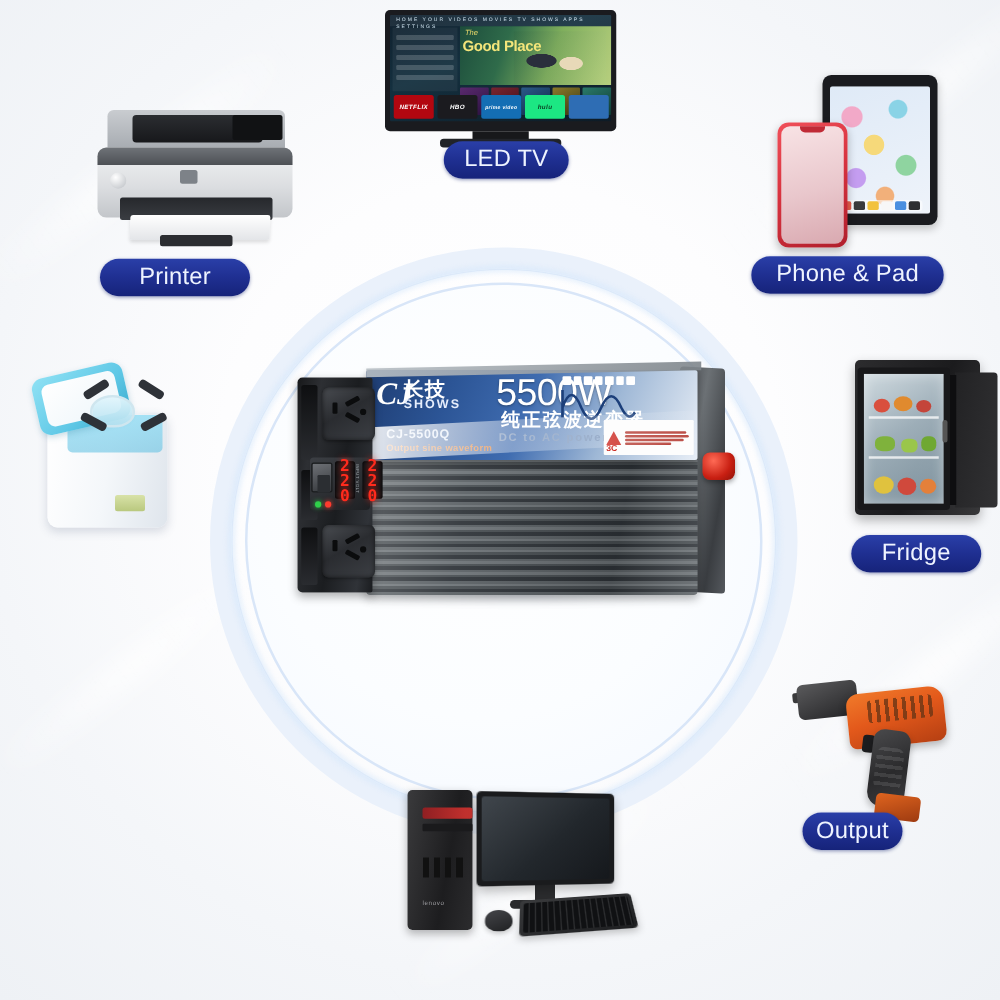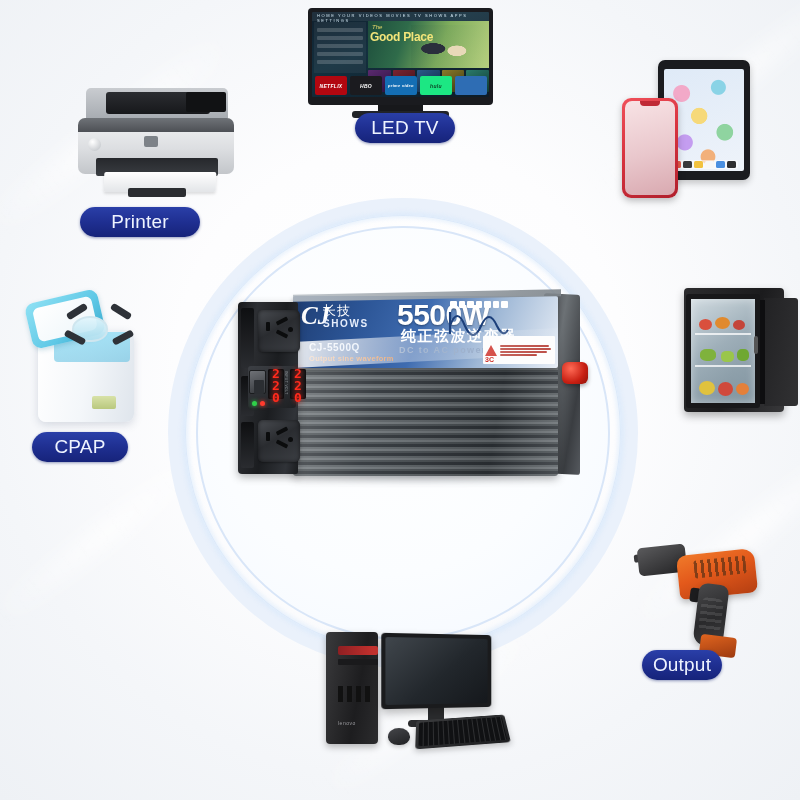--- a/index.html
+++ b/index.html
@@ -238,23 +238,23 @@
   
   .inv-panel{ position:absolute; left:55px; top:4px; width:265px; height:72px;
               background:linear-gradient(112deg,#1e3d73 0%,#2c5596 25%,#3f6cb0 48%,#9fb8d6 72%,#e8eef6 100%);
               border-radius:2px; overflow:hidden; z-index:2;
               box-shadow:0 2px 5px rgba(0,0,0,.25); }
   .inv-panel::after { content:""; position:absolute; left:0; bottom:0; width:100%; height:26px;
               background:linear-gradient(100deg,rgba(255,255,255,.9) 0%,rgba(255,255,255,.35) 45%,rgba(255,255,255,.05) 100%);
               transform:skewY(-3deg); transform-origin:left bottom; }
   .logo-c   { position:absolute; left:8px; top:9px; width:20px; height:22px; color:#fff; font-size:25px;
               font-family:"Liberation Serif",serif; font-weight:bold; font-style:italic; line-height:22px; }
-  .logo-cn  { position:absolute; left:30px; top:6px; font-size:13px; font-weight:normal; color:#fff; letter-spacing:1px; }
+  .logo-cn  { position:absolute; left:30px; top:6px; font-size:16px; font-weight:bold; color:#fff; letter-spacing:1px; }
   .logo-en  { position:absolute; left:30px; top:22px; font-size:10px; font-weight:bold; color:#e6eefc; letter-spacing:1.6px; }
-  .watt     { position:absolute; left:104px; top:2px; font-size:30px; font-weight:bold; color:#fff;
+  .watt     { position:absolute; left:104px; top:2px; font-size:30px; font-weight:normal; color:#fff;
               letter-spacing:-.5px; text-shadow:0 1px 2px rgba(0,0,0,.35); }
   .cn-title { position:absolute; left:108px; top:31px; font-size:15px; font-weight:bold; color:#fff; letter-spacing:1.5px; }
   .en-title { position:absolute; left:106px; top:49px; font-size:9px; font-weight:bold; color:#7f98bc; letter-spacing:1.4px; }
   .model    { position:absolute; left:16px; top:46px; font-size:10px; font-weight:bold; color:#dbe6f6; letter-spacing:.6px; }
   .outwave  { position:absolute; left:16px; top:58px; font-size:7.5px; font-weight:bold; color:#e07a2a; letter-spacing:.3px; }
   .wave-box { position:absolute; right:48px; top:4px; width:62px; height:36px; }
   .wave-bars{ position:absolute; right:2px; top:1px; width:58px; height:7px; display:flex; gap:2px; }
   .wave-bars i { flex:1; background:#fff; border-radius:1px; }
   .warn     { position:absolute; right:3px; top:40px; width:72px; height:28px; background:#fdfdfd; border-radius:1px; display:flex; align-items:center; gap:2px; padding:2px; }
   .warn-tri { width:13px; height:11px; flex:none; position:relative; }
@@ -442,34 +442,34 @@
           <i style="background:#f7f7f7"></i>
         <i style="background:#4a8fe0"></i>
           <i style="background:#2e2f31"></i>
       </div>
     </div>
     <div class="pad-phone">
       <div class="pad-pscr"></div>
       <div class="pad-notch"></div>
     </div>
   </div>
+  <div class="pill" style="left:601px; top:205px; width:154px;">Phone &amp; Pad</div>
 
   <div class="dev cpap">
     <div class="cp-body"></div>
     <div class="cp-water"></div>
     <div class="cp-lid"></div>
     <div class="cp-lidin"></div>
     <div class="cp-mask"></div>
     <div class="cp-strap" style="left:52px; top:30px; width:22px; height:7px; transform:rotate(-32deg);"></div>
     <div class="cp-strap" style="left:96px; top:30px; width:22px; height:7px; transform:rotate(32deg);"></div>
     <div class="cp-strap" style="left:50px; top:56px; width:22px; height:7px; transform:rotate(28deg);"></div>
     <div class="cp-strap" style="left:98px; top:56px; width:22px; height:7px; transform:rotate(-28deg);"></div>
     <div class="cp-panel"></div>
   </div>
-  <div class="pill" style="left:32px; top:432px; width:96px;">CPAP</div>
 
   <div class="dev fridge">
     <div class="fr-body">
       <div class="fr-right"></div>
       <div class="fr-gap"></div>
       <div class="fr-door">
         <div class="fr-shelf" style="top:34px;"></div>
         <div class="fr-shelf" style="top:66px;"></div>
         <div class="fr-food" style="left:8px;  top:20px; width:13px; height:11px; background:#d94f3d;"></div>
         <div class="fr-food" style="left:24px; top:18px; width:15px; height:12px; background:#e08a2e;"></div>
@@ -477,20 +477,21 @@
         <div class="fr-food" style="left:9px;  top:50px; width:16px; height:12px; background:#7fb23c; border-radius:40%;"></div>
         <div class="fr-food" style="left:30px; top:52px; width:13px; height:11px; background:#9ac64a; border-radius:40%;"></div>
         <div class="fr-food" style="left:46px; top:50px; width:12px; height:12px; background:#6fa832; border-radius:40%;"></div>
         <div class="fr-food" style="left:8px;  top:82px; width:16px; height:14px; background:#e0c23e;"></div>
         <div class="fr-food" style="left:27px; top:83px; width:15px; height:14px; background:#d0493c;"></div>
         <div class="fr-food" style="left:45px; top:84px; width:13px; height:12px; background:#e4803a;"></div>
       </div>
       <div class="fr-hnd"></div>
     </div>
   </div>
+  <div class="pill" style="left:681px; top:428px; width:104px;">Fridge</div>
 
 
   <div class="dev drill">
     <div class="dr-bit"></div>
     <div class="dr-chk"></div>
     <div class="dr-body"></div>
     <div class="dr-vent"></div>
     <div class="dr-trg"></div>
     <div class="dr-grip"></div>
     <div class="dr-gtex"></div>

